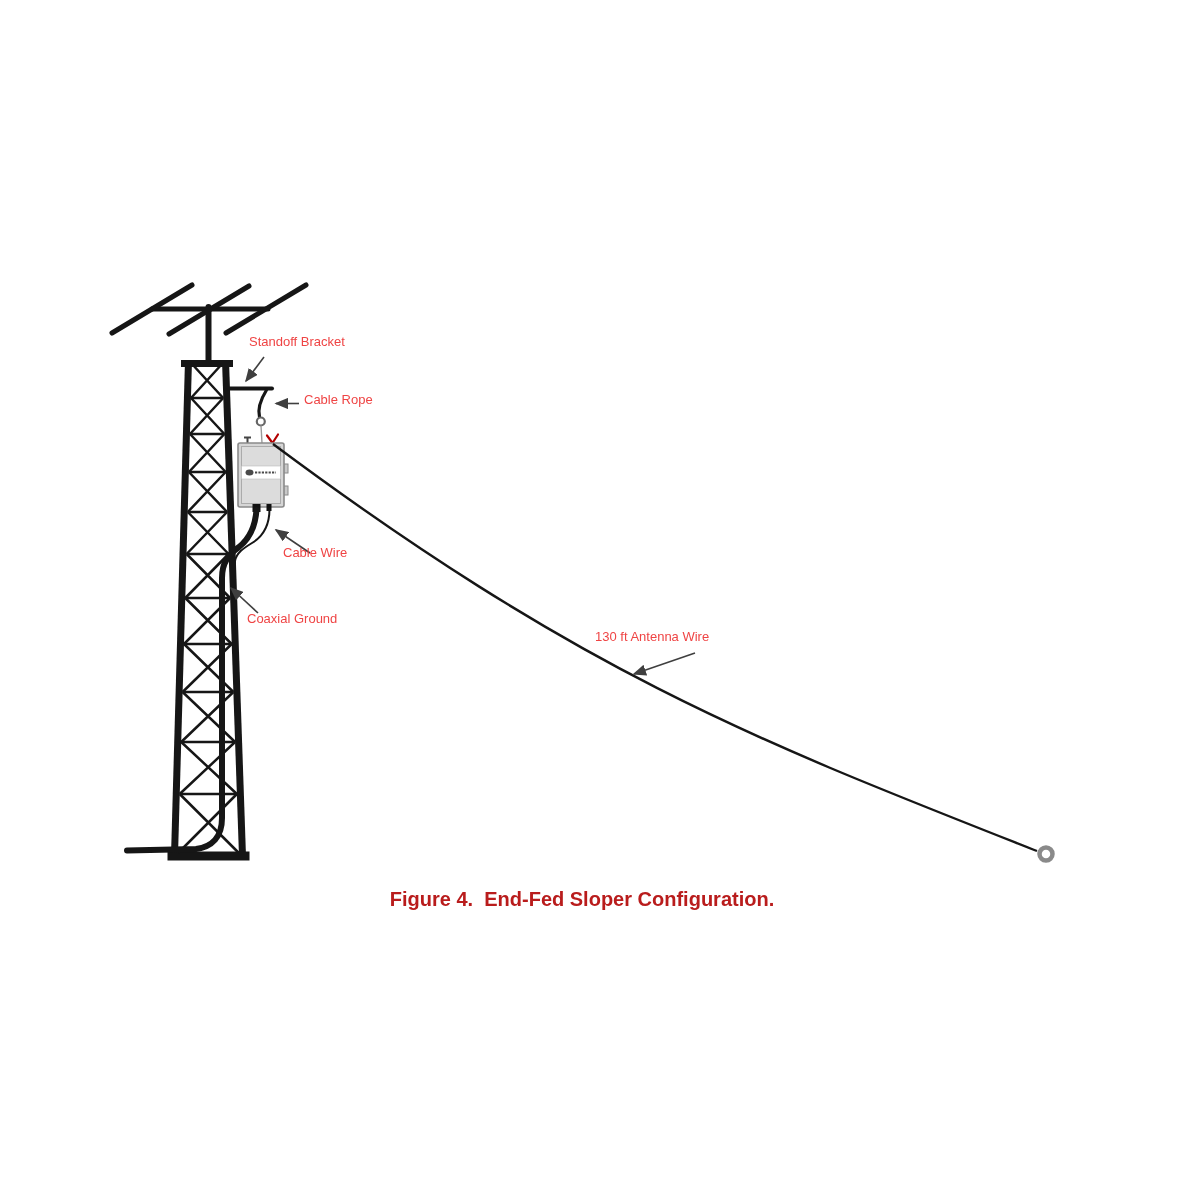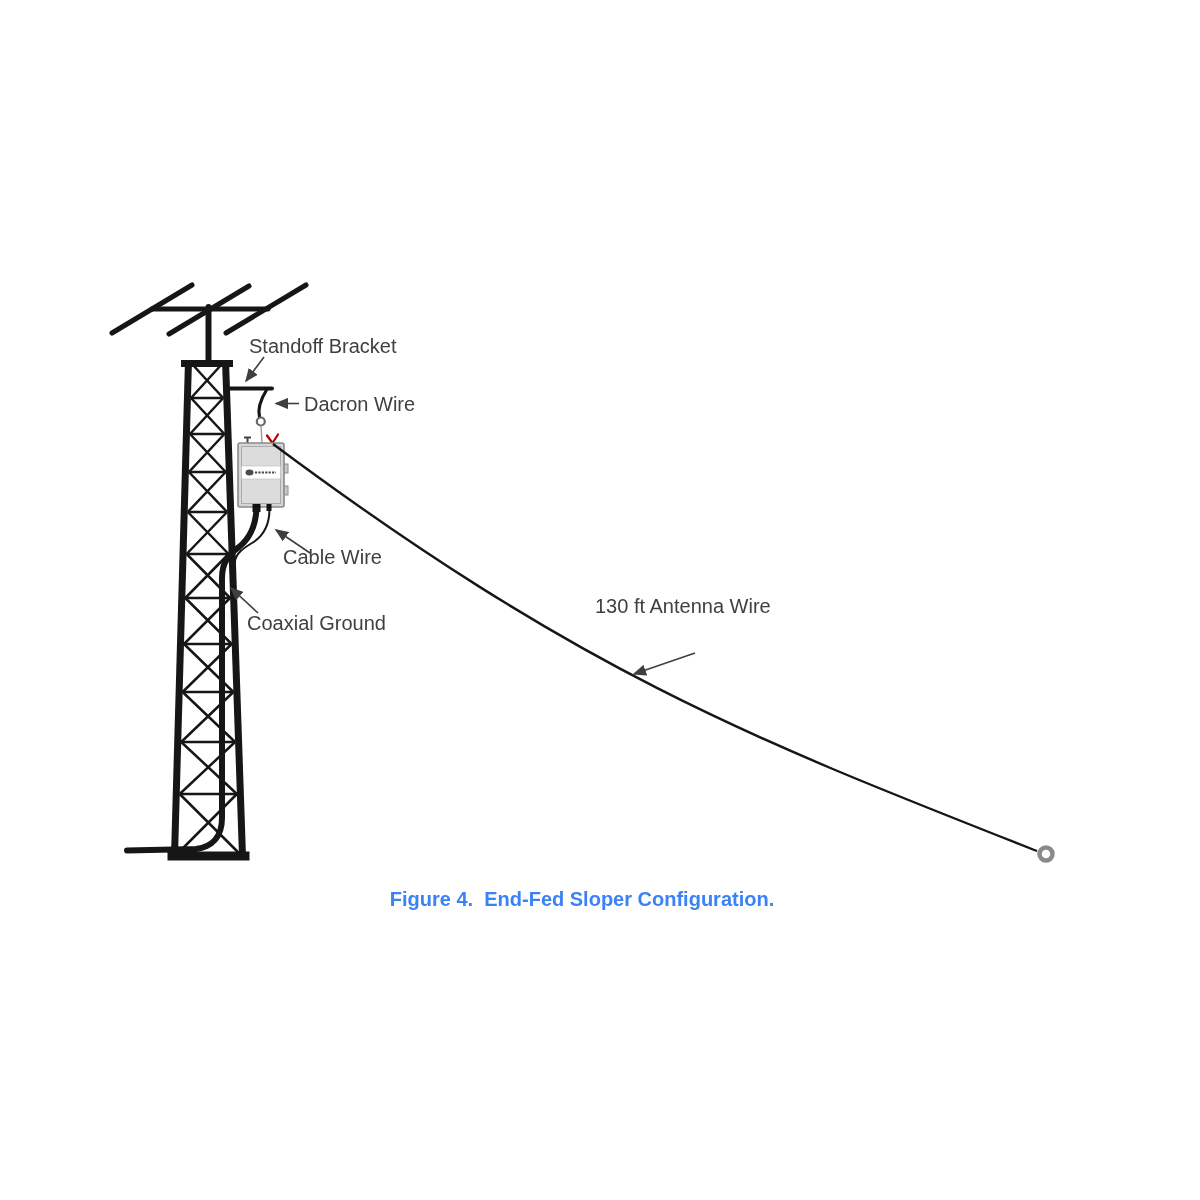--- a/index.html
+++ b/index.html
@@ -17,41 +17,41 @@
   }
   svg.diagram {
     position: absolute;
     left: 0;
     top: 0;
     width: 1200px;
     height: 1200px;
   }
   .label {
     position: absolute;
-    font-size: 20px;
+    font-size: 13px;
     line-height: 1.2;
-    color: #404040;
+    color: #ef4444;
     white-space: nowrap;
   }
   .caption {
     position: absolute;
     left: 282px;
     top: 888px;
     width: 600px;
     text-align: center;
     font-size: 20px;
     font-weight: bold;
-    color: #3b82f6;
+    color: #b91c1c;
     white-space: pre;
   }
   .lbl-standoff { left: 249px; top: 334px; }
   .lbl-dacron   { left: 304px; top: 392px; }
   .lbl-ground   { left: 283px; top: 545px; }
   .lbl-coax     { left: 247px; top: 611px; }
-  .lbl-antwire  { left: 595px; top: 594px; }
+  .lbl-antwire  { left: 595px; top: 629px; }
 </style>
 </head>
 <body>
 
 <div class="page">
 
   <svg class="diagram" viewBox="0 0 1200 1200">
     <defs>
       <marker id="arrowhead" markerWidth="9" markerHeight="7" refX="7.5" refY="3.5" orient="auto">
         <path d="M0,0 L8.5,3.5 L0,7 Z" fill="#3f3f3f"></path>
@@ -114,19 +114,19 @@
     <g stroke="#3f3f3f" stroke-width="1.6" fill="none">
       <path d="M264,357 L246,381" marker-end="url(#arrowhead)"></path>
       <path d="M299,403.5 L276,403.5" marker-end="url(#arrowhead)"></path>
       <path d="M310,553 L276,530" marker-end="url(#arrowhead)"></path>
       <path d="M258,613 L231,588" marker-end="url(#arrowhead)"></path>
       <path d="M695,653 L634,674" marker-end="url(#arrowhead)"></path>
     </g>
   </svg>
 
   <div class="label lbl-standoff">Standoff Bracket</div>
-  <div class="label lbl-dacron">Dacron Wire</div>
+  <div class="label lbl-dacron">Cable Rope</div>
   <div class="label lbl-ground">Cable Wire</div>
   <div class="label lbl-coax">Coaxial Ground</div>
   <div class="label lbl-antwire">130 ft Antenna Wire</div>
   <div class="caption">Figure 4.  End-Fed Sloper Configuration.</div>
 
 </div>
 
 </body></html>

